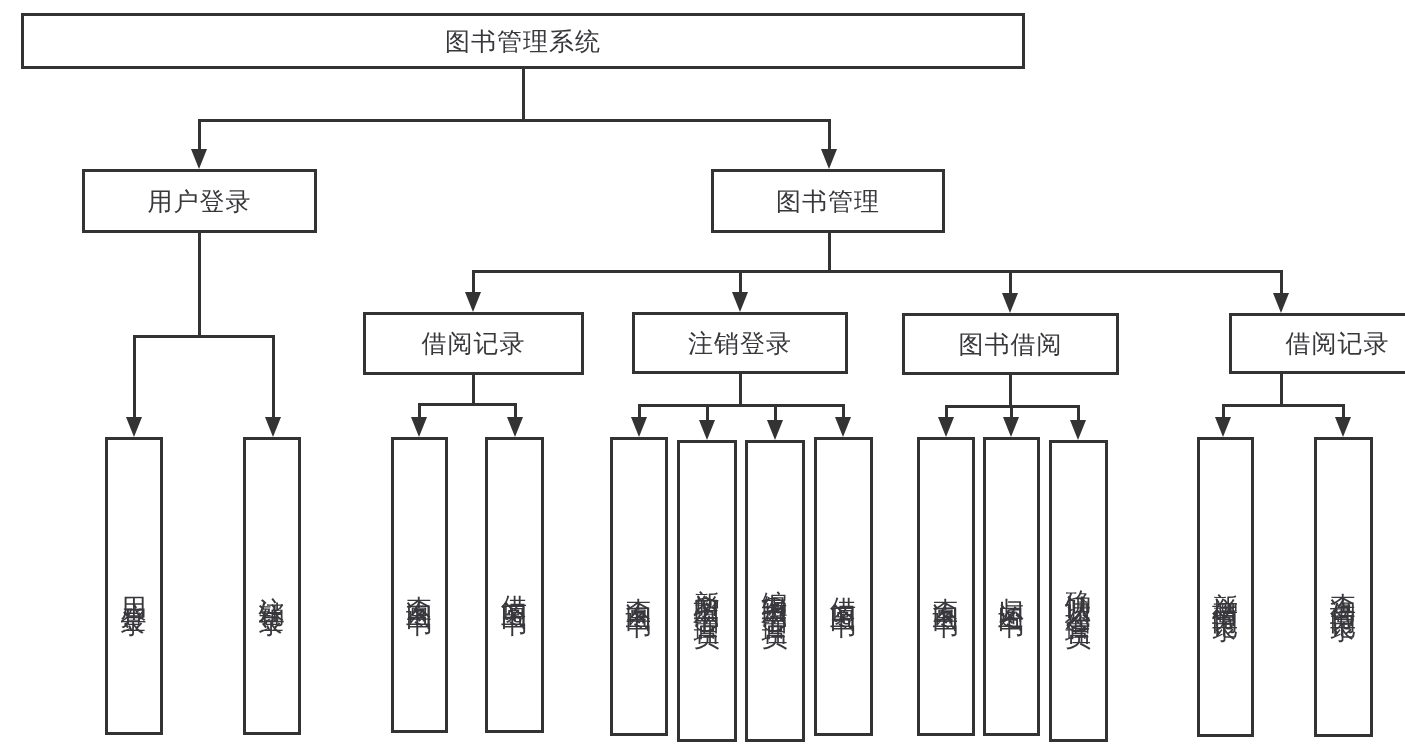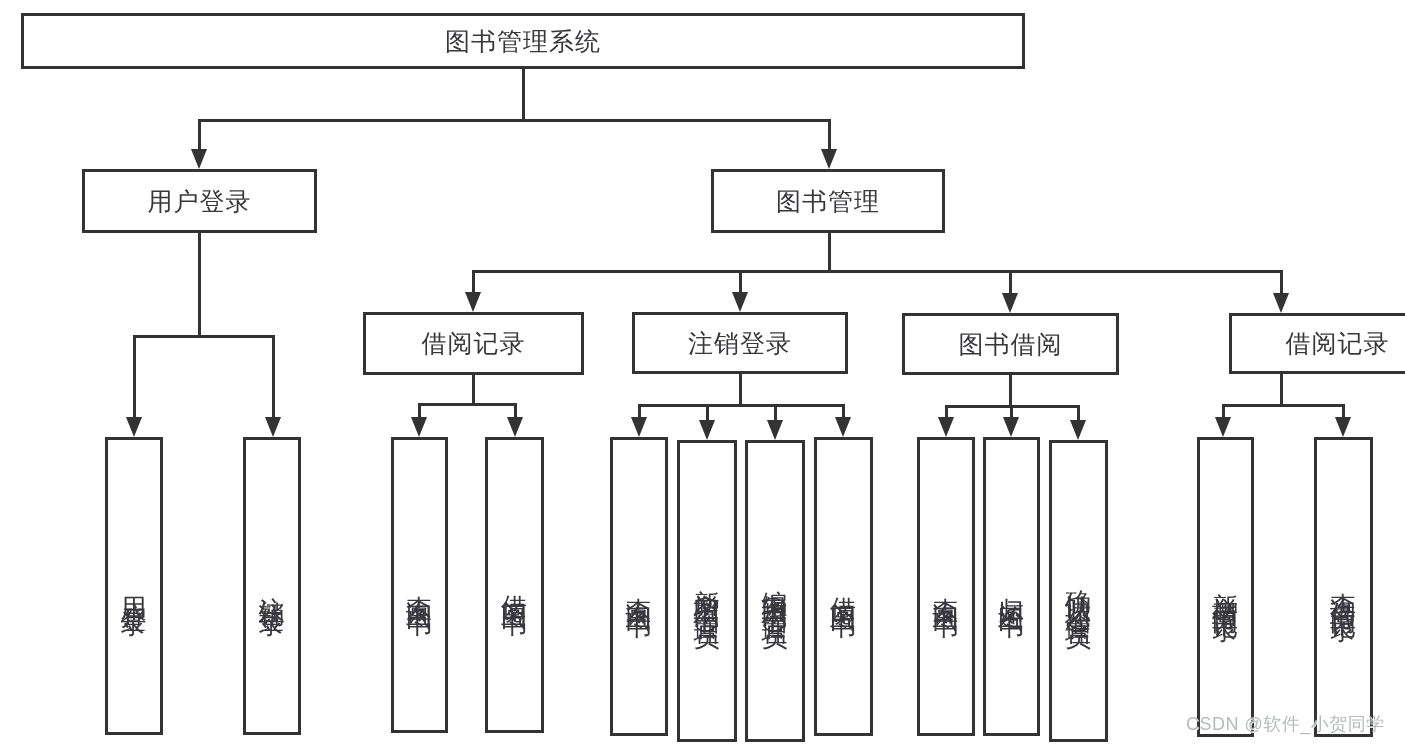--- a/index.html
+++ b/index.html
@@ -140,14 +140,13 @@
     <span class="vtext">确认归还（管理员）</span>
   </div>
 
   <div class="vnode" style="left:1197px;top:437px;width:57px;height:300px">
     <span class="vtext">新增借阅记录</span>
   </div>
   <div class="vnode" style="left:1314px;top:437px;width:59px;height:300px">
     <span class="vtext">查询借阅记录</span>
   </div>
 
-  <div class="watermark">CSDN @软件_小贺同学</div>
 </div>
 
 </body></html>

